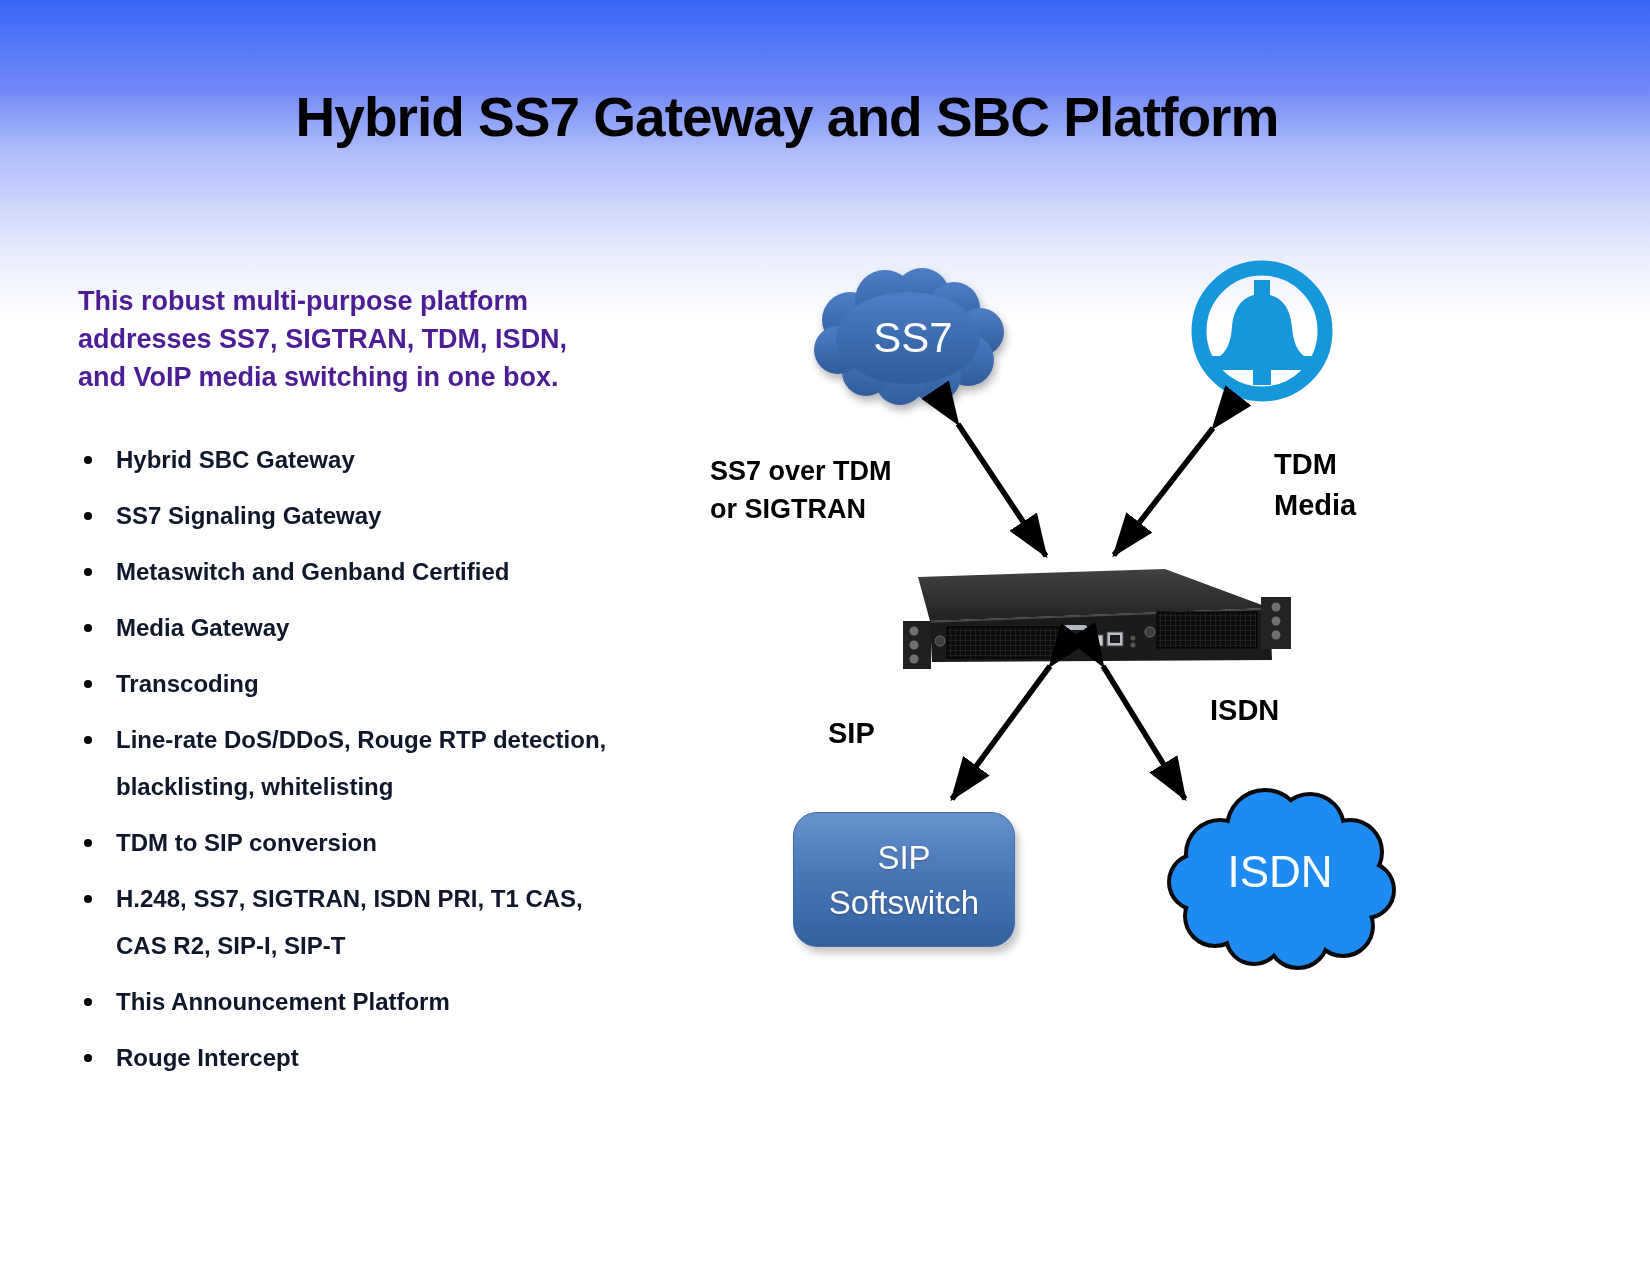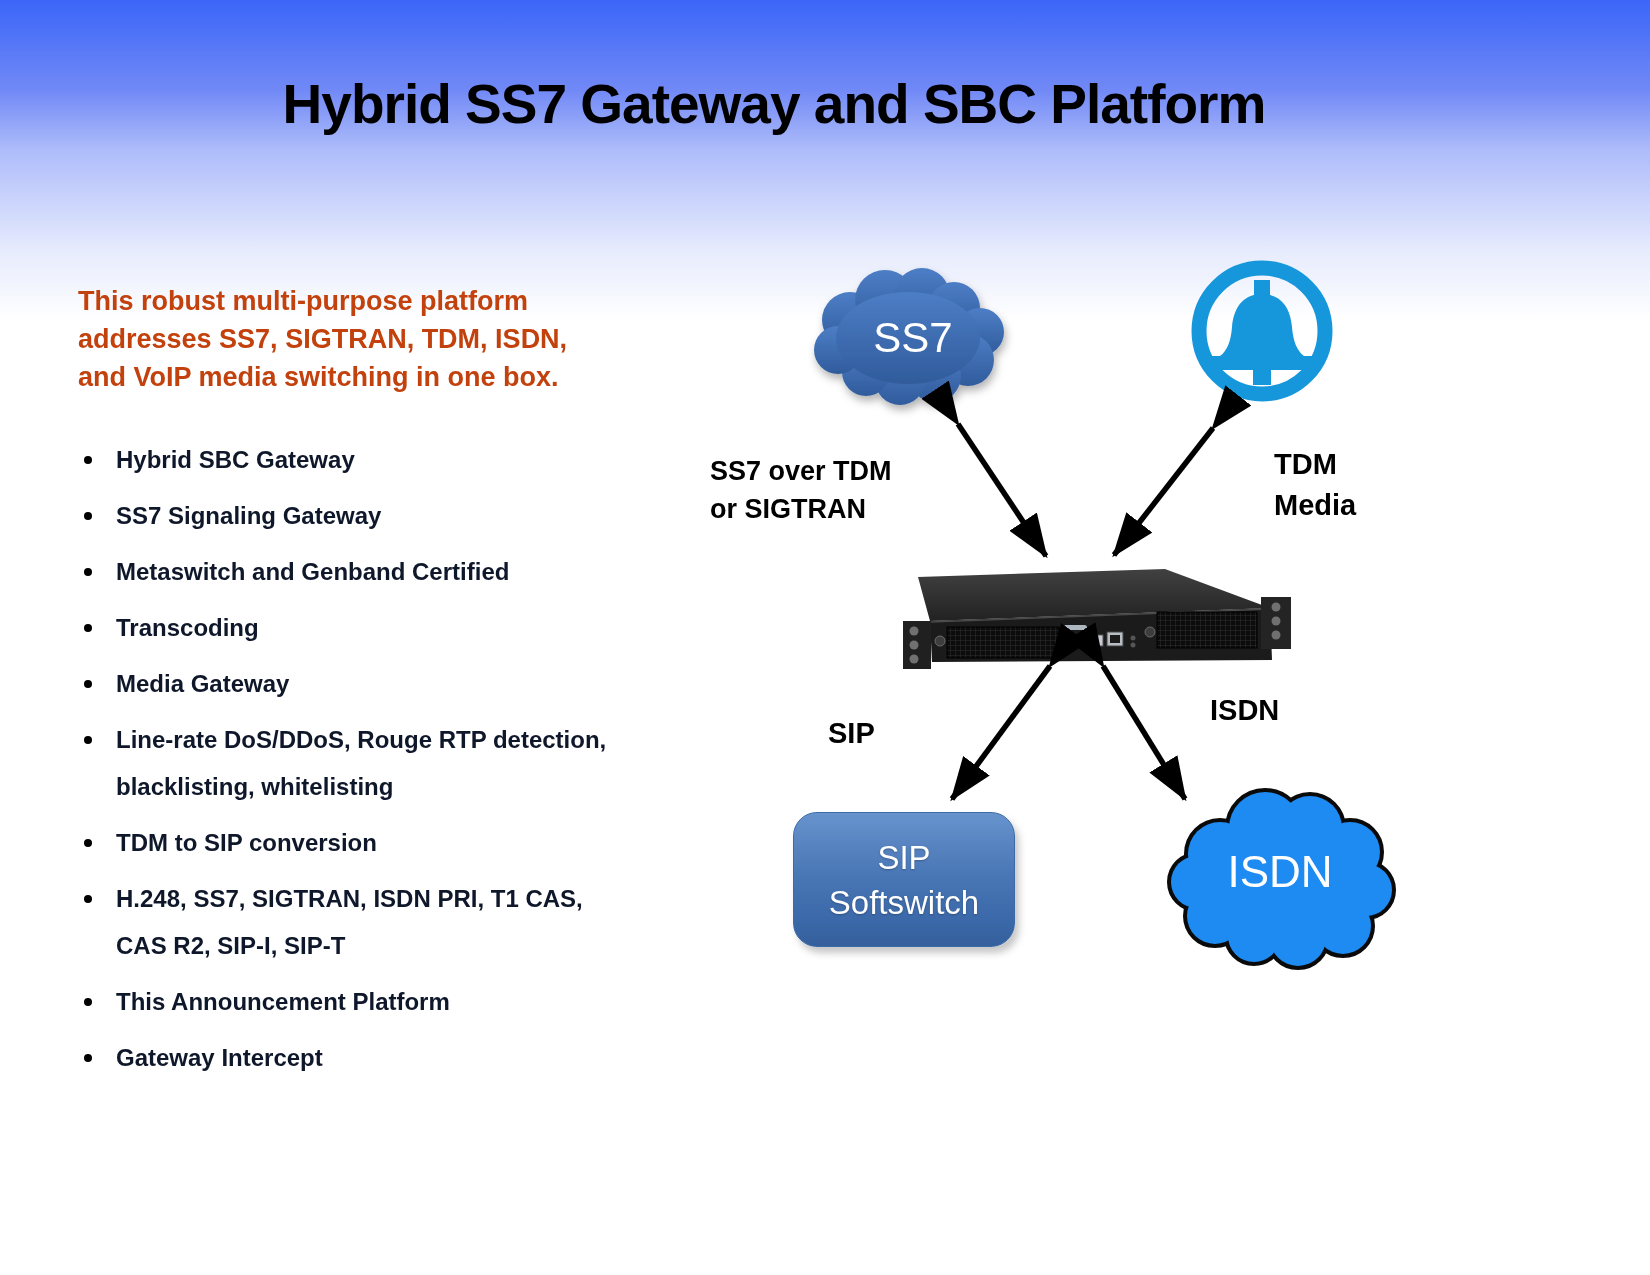--- a/index.html
+++ b/index.html
@@ -3,27 +3,27 @@
 <meta charset="utf-8">
 <style>
   html,body{margin:0;padding:0;}
   body{font-family:"Liberation Sans","DejaVu Sans",sans-serif;background:#fff;}
   .page{position:relative;width:1650px;height:1275px;overflow:hidden;background:#fff;}
   .header-gradient{
     position:absolute;left:0;top:0;width:1650px;height:330px;
     background:linear-gradient(to bottom,#3b66f8 0px,#7189f6 90px,#aebcfa 150px,#e6ebfd 250px,#ffffff 320px);
   }
   .page-title{
-    position:absolute;left:0;top:68px;width:1540px;margin:4px;
+    position:absolute;left:0;top:68px;width:1540px;margin:17px;
     text-align:center;font-size:55px;font-weight:bold;color:#000;
     letter-spacing:-1px;
   }
   .intro{
     position:absolute;left:78px;top:282px;width:640px;
-    font-size:27px;font-weight:bold;line-height:38px;color:#c2410c;
+    font-size:27px;font-weight:bold;line-height:38px;color:#4c1d95;
     white-space:pre-line;
   }
   ul.bullets{
     position:absolute;left:78px;top:436px;width:600px;margin:0;padding:0;
     list-style:none;
   }
   ul.bullets li{
     position:relative;padding-left:38px;margin:0 0 9px 0;
     font-size:24px;font-weight:bold;line-height:47px;color:#0f172a;
     white-space:pre-line;
@@ -62,29 +62,29 @@
   </div>
 
   <div class="intro">This robust multi-purpose platform
 addresses SS7, SIGTRAN, TDM, ISDN,
 and VoIP media switching in one box.</div>
 
   <ul class="bullets">
     <li>Hybrid SBC Gateway</li>
     <li>SS7 Signaling Gateway</li>
     <li>Metaswitch and Genband Certified</li>
+    <li>Media Gateway</li>
     <li>Transcoding</li>
-    <li>Media Gateway</li>
     <li>Line-rate DoS/DDoS, Rouge RTP detection,
 blacklisting, whitelisting</li>
     <li>TDM to SIP conversion</li>
     <li>H.248, SS7, SIGTRAN, ISDN PRI, T1 CAS,
 CAS R2, SIP-I, SIP-T</li>
     <li>This Announcement Platform</li>
-    <li>Gateway Intercept</li>
+    <li>Rouge Intercept</li>
   </ul>
 
   <svg style="left:800px;top:258px;" width="220" height="160" viewBox="0 0 220 160">
     <defs>
       <linearGradient id="ss7g" x1="0" y1="0" x2="0" y2="1">
         <stop offset="0" stop-color="#4d7ec6"></stop>
         <stop offset="1" stop-color="#305b9b"></stop>
       </linearGradient>
       <filter id="cloudShadow" x="-20%" y="-20%" width="140%" height="140%">
         <feDropShadow dx="2" dy="5" stdDeviation="4" flood-color="#000" flood-opacity="0.30"></feDropShadow>

